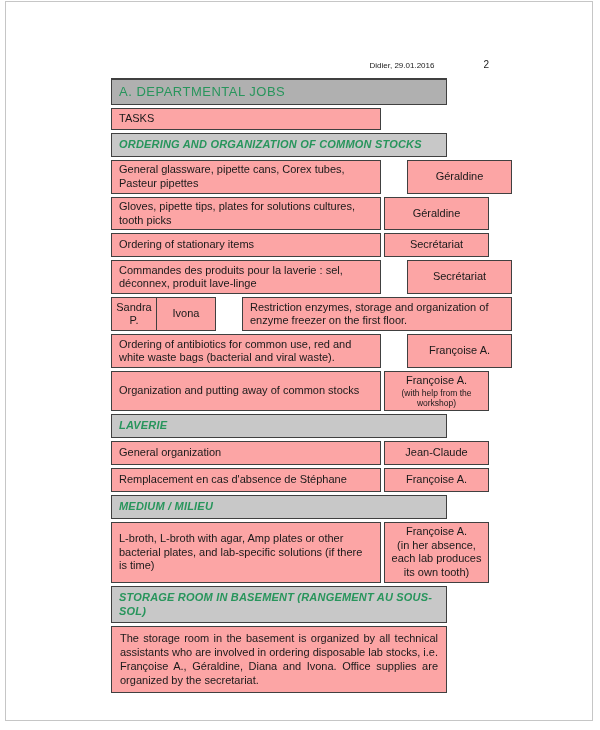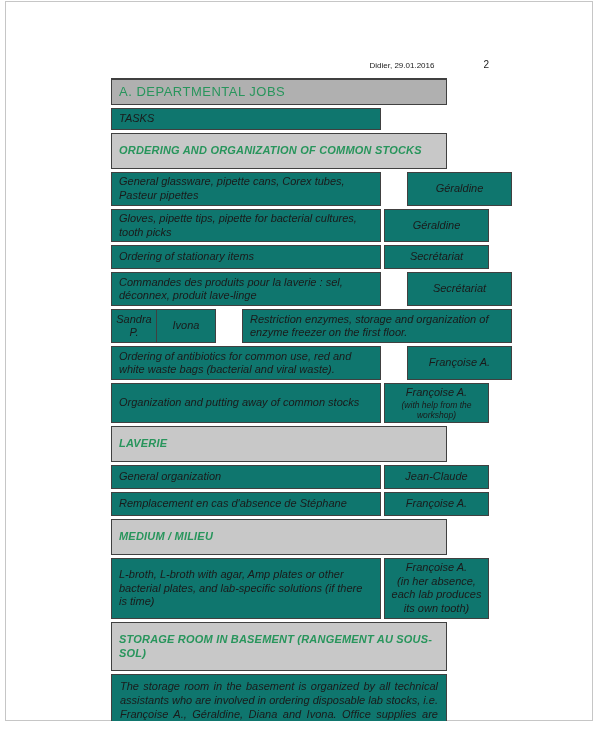--- a/index.html
+++ b/index.html
@@ -10,38 +10,38 @@
   }
   .page-header{
     width:378px;margin:57px 0 8px 105px;
     display:flex;justify-content:flex-end;align-items:baseline;
   }
   .date-text{font-size:8px;color:#222;}
   .page-number{font-size:10px;color:#222;margin-left:49px;}
   .doc-table{width:336px;margin-left:105px;}
   .row{display:flex;gap:3px;margin-bottom:3px;box-sizing:border-box;}
   .cell{
-    border:1px solid #404040;background:#0f766e;box-sizing:border-box;
-    font-size:11px;line-height:1.25;font-style:italic;
+    border:1px solid #404040;background:#fca5a5;box-sizing:border-box;
+    font-size:11px;line-height:1.25;
   }
   .task{flex:0 0 270px;display:flex;align-items:center;padding:2px 7px;}
   .resp{
     flex:0 0 105px;display:flex;flex-direction:column;align-items:center;
     justify-content:center;text-align:center;padding:2px 4px;
   }
   .resp-split{flex:0 0 105px;display:flex;padding:0;}
   .resp-split .half{
     display:flex;align-items:center;justify-content:center;text-align:center;
     box-sizing:border-box;padding:2px 2px;
   }
   .half-a{flex:0 0 44px;}
   .half-b{flex:1 1 auto;border-left:1px solid #404040;}
   .section-cell{
     flex:1 1 auto;background:#c8c8c8;color:#28955c;font-weight:bold;
-    display:flex;align-items:center;padding:10px 7px;
+    font-style:italic;display:flex;align-items:center;padding:4px 7px;
     font-size:11px;letter-spacing:0.2px;
   }
   .title-cell{
     flex:1 1 auto;background:#b0b0b0;color:#28955c;font-style:normal;
     font-weight:normal;font-size:13px;letter-spacing:0.5px;
     display:flex;align-items:center;padding:2px 7px;border-top-width:2px;
   }
   .para-cell{flex:1 1 auto;padding:5px 8px;text-align:justify;display:block;}
   .note-small{font-size:8.5px;line-height:1.2;display:block;}
   .note-normal{font-size:11px;line-height:1.25;display:block;}
@@ -78,21 +78,21 @@
       <div class="cell section-cell">ORDERING AND ORGANIZATION OF COMMON STOCKS</div>
     </div>
 
     <div class="row r-2l">
       <div class="cell task">General glassware, pipette cans, Corex tubes, Pasteur pipettes</div>
       <div class="cell resp">Géraldine</div>
     </div>
 
 
     <div class="row r-1l">
-      <div class="cell task">Gloves, pipette tips, pipette for bacterial cultures, tooth picks</div>
+      <div class="cell task">Gloves, pipette tips, plates for solutions cultures, tooth picks</div>
       <div class="cell resp">Géraldine</div>
     </div>
 
     <div class="row r-1l">
       <div class="cell task">Ordering of stationary items</div>
       <div class="cell resp">Secrétariat</div>
     </div>
 
     <div class="row r-2l">
       <div class="cell task">Commandes des produits pour la laverie : sel, déconnex, produit lave-linge</div>

